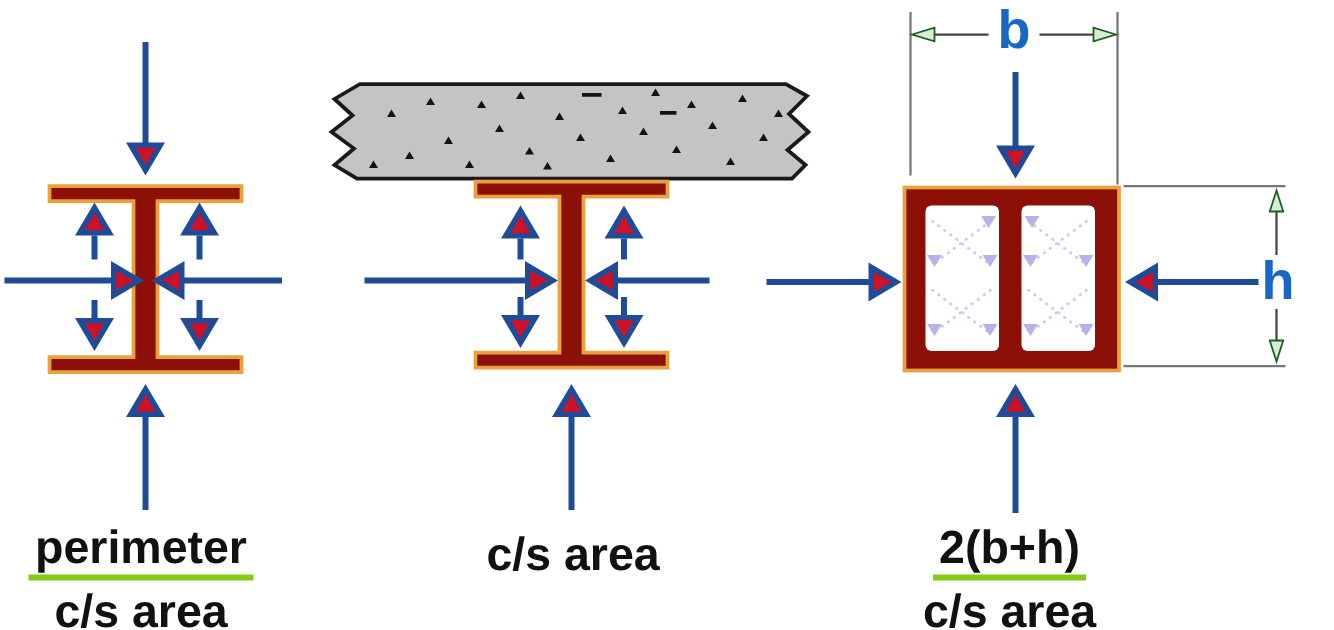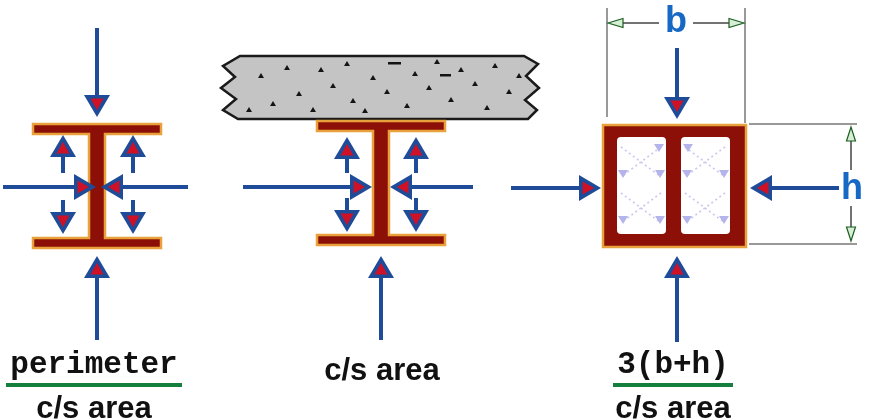--- a/index.html
+++ b/index.html
@@ -10,21 +10,21 @@
   .steel{fill:#8C1007;stroke:#E9A23B;stroke-width:2.5;stroke-linejoin:miter;}
   .slab{fill:#C4C4C4;stroke:#1A1A1A;stroke-width:2.5;stroke-linejoin:miter;}
   .dim{stroke:#777;stroke-width:1.5;fill:none;}
   .dimdark{stroke:#444;stroke-width:1.5;fill:none;}
   .greenhead{fill:#D6EDD6;stroke:#1B5E20;stroke-width:1.2;}
   .lav{stroke:#C8C8F2;stroke-width:1.6;stroke-dasharray:2 3;fill:none;}
   .lavhead{fill:#B4B4EA;}
   .speck{fill:#141414;}
   .frac{position:absolute;display:flex;flex-direction:column;align-items:center;
         color:#111;font-weight:bold;font-size:31px;line-height:1.0;}
-  .frac .num{border-bottom:4px solid #15803d;padding:0 4px 3px;white-space:nowrap;font-family:Liberation Mono, monospace;}
+  .frac .num{border-bottom:4px solid #84cc16;padding:0 4px 3px;white-space:nowrap;}
   .frac .den{margin-top:5px;white-space:nowrap;}
   .dimlabel{position:absolute;color:#1668C4;font-weight:bold;font-size:36px;
             line-height:36px;text-align:center;}
 </style>
 </head>
 <body>
 
 <div id="stage">
 
 <svg width="889" height="420" viewBox="0 0 889 420">
@@ -182,17 +182,17 @@
 <div class="frac" style="left:8px;top:349px;width:172px;">
   <span class="num">perimeter</span>
   <span class="den">c/s area</span>
 </div>
 
 <div class="frac" style="left:227px;top:349px;width:310px;">
   <span class="den">c/s area</span>
 </div>
 
 <div class="frac" style="left:598px;top:349px;width:150px;">
-  <span class="num">3(b+h)</span>
+  <span class="num">2(b+h)</span>
   <span class="den">c/s area</span>
 </div>
 
 </div>
 
 </body></html>

